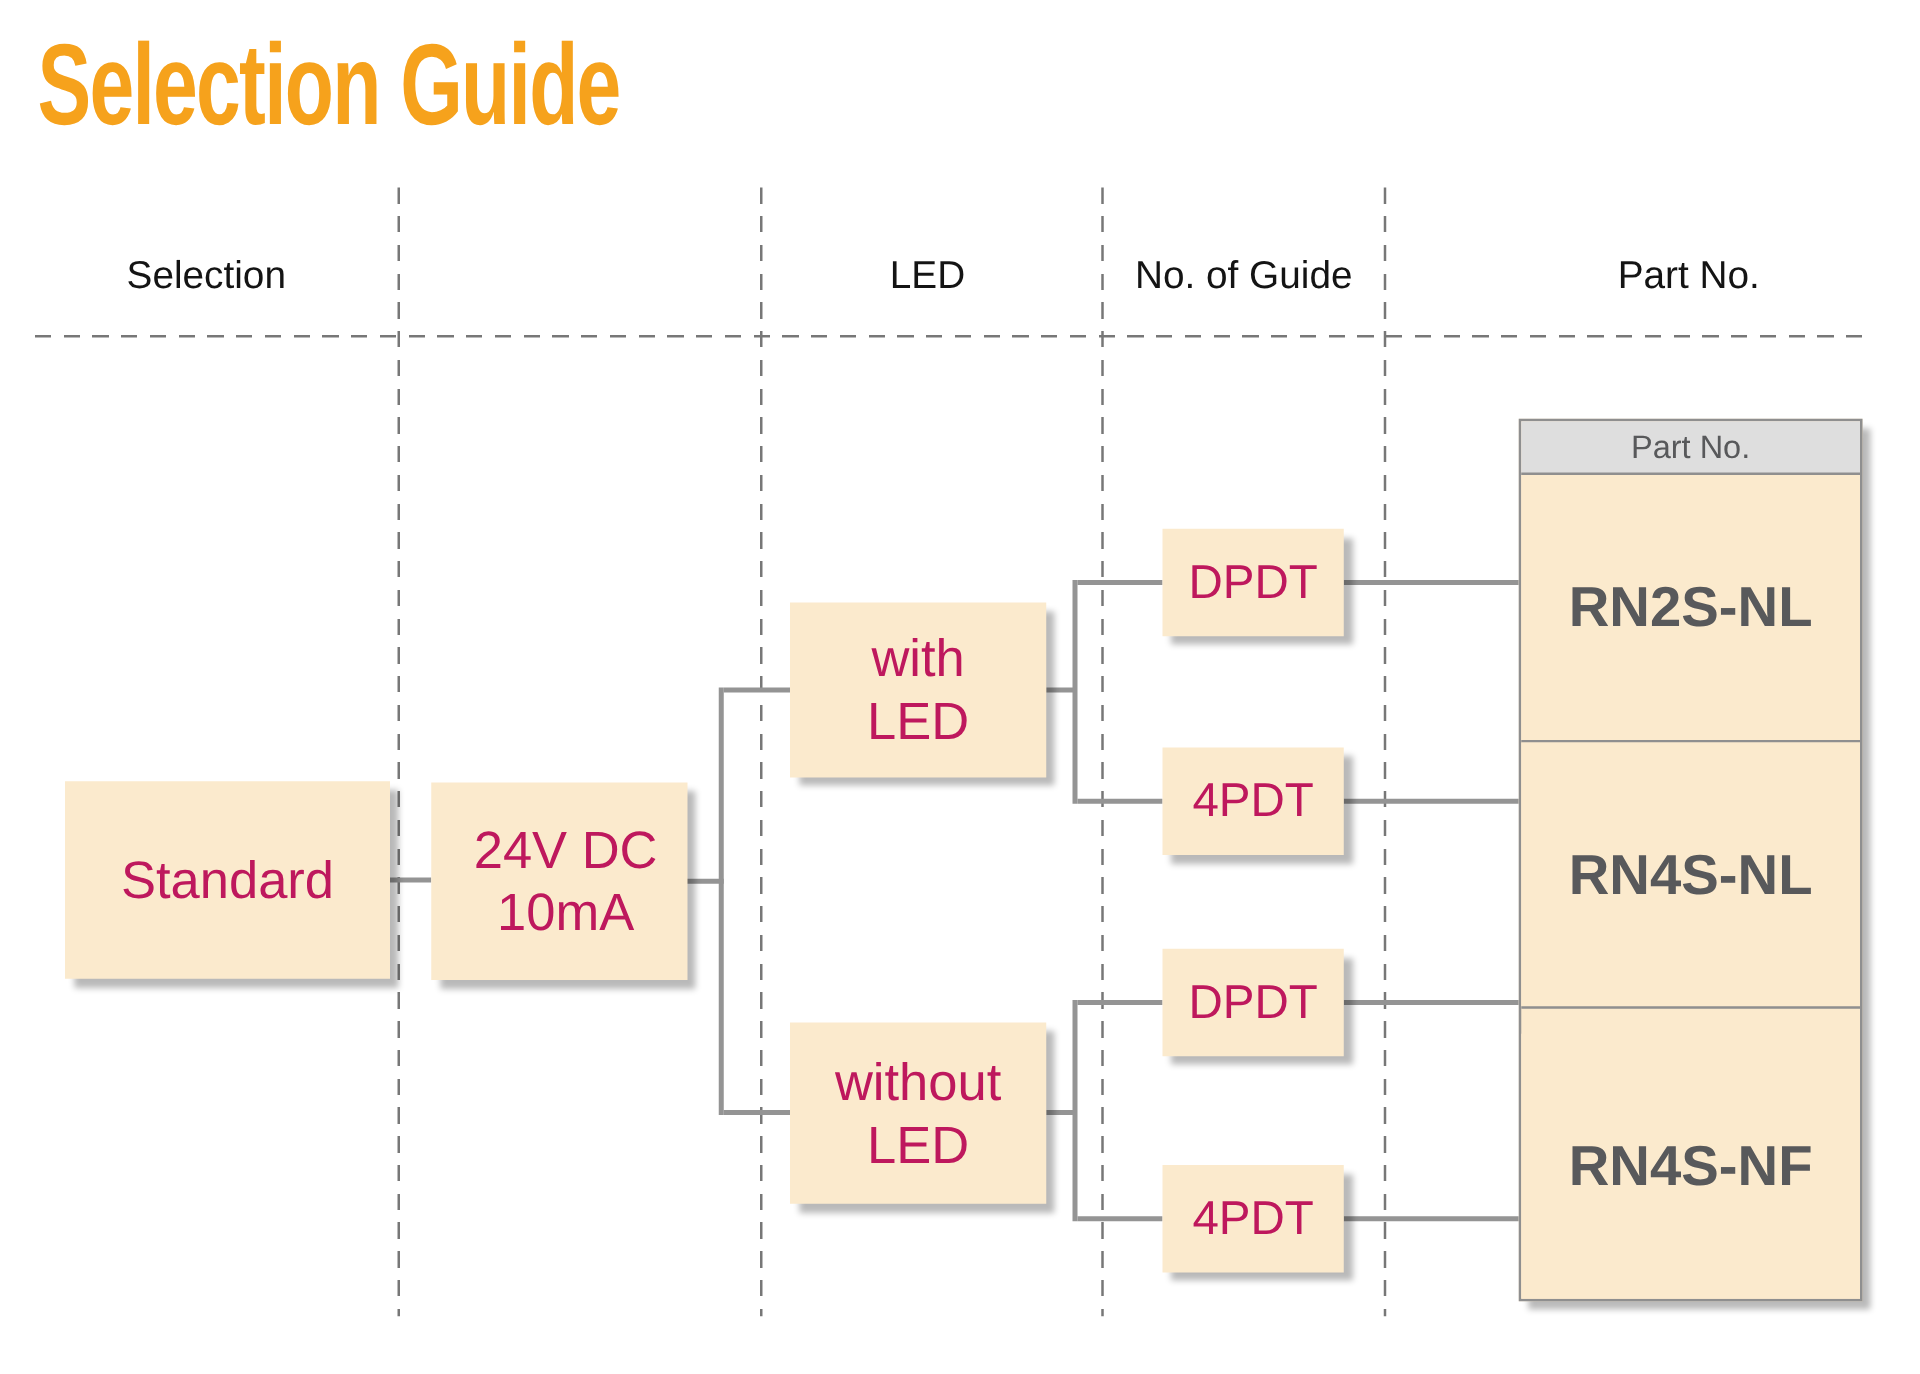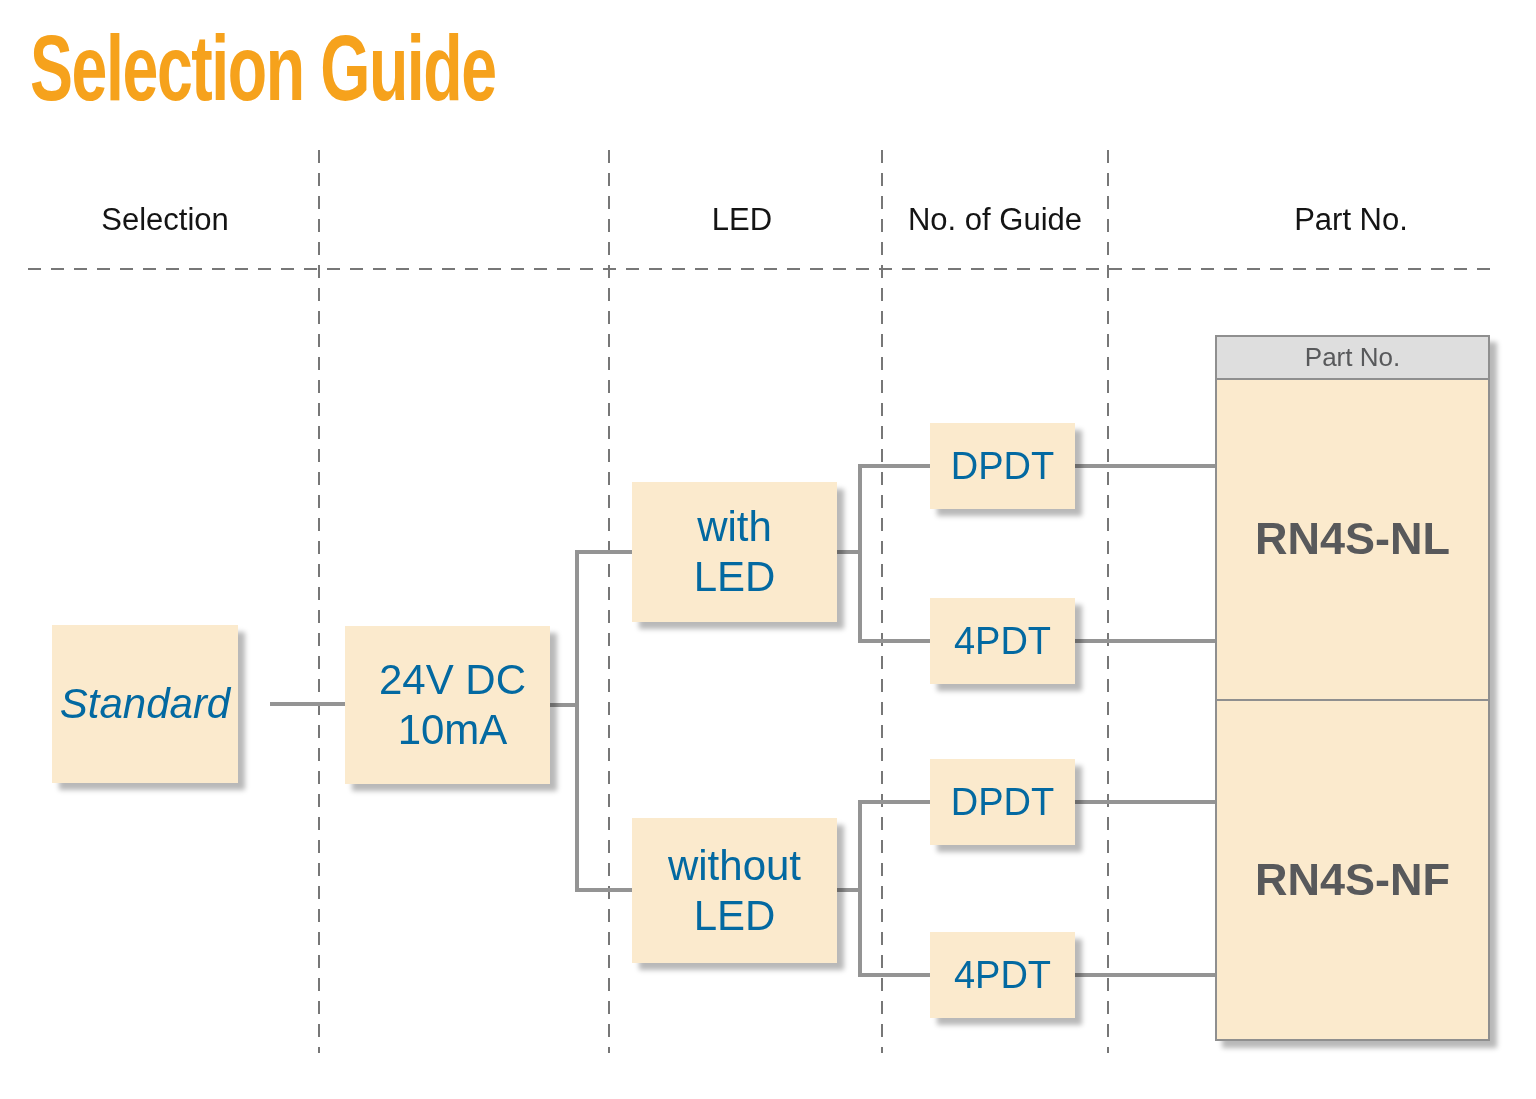--- a/index.html
+++ b/index.html
@@ -32,21 +32,21 @@
   .hdash{
     position:absolute;height:2px;
     background:repeating-linear-gradient(to right,#777 0 13px,transparent 13px 23px);
   }
   
   .box{
     position:absolute;
     background:#FBEACD;
     box-shadow:7px 7px 5px rgba(0,0,0,0.28);
     display:flex;align-items:center;justify-content:center;
-    text-align:center;color:#0369a1;
+    text-align:center;color:#be185d;
     white-space:pre-line;
   }
   .box.big{font-size:42px;line-height:50px;}
   .box.pole{font-size:38px;line-height:42px;}
   
   .hline{position:absolute;height:4px;background:#949494;}
   .vline{position:absolute;width:4px;background:#949494;}
   
   .part-table{
     position:absolute;left:1215px;top:335px;width:275px;height:706px;
@@ -102,32 +102,33 @@
   <div class="hline" style="left:1075px;top:464px;width:140px;"></div>
   <div class="hline" style="left:1075px;top:639px;width:140px;"></div>
 
   <div class="hline" style="left:837px;top:888px;width:23px;"></div>
   <div class="vline" style="left:858px;top:800px;height:177px;"></div>
   <div class="hline" style="left:862px;top:800px;width:68px;"></div>
   <div class="hline" style="left:862px;top:973px;width:68px;"></div>
   <div class="hline" style="left:1075px;top:800px;width:140px;"></div>
   <div class="hline" style="left:1075px;top:973px;width:140px;"></div>
 
-  <div class="box big" style="left:52px;top:625px;width:186px;height:158px;font-style:italic;">Standard</div>
+  <div class="box big" style="left:52px;top:625px;width:260px;height:158px;">Standard</div>
   <div class="box big" style="left:345px;top:626px;width:195px;height:158px;padding-left:10px;">24V DC
 10mA</div>
   <div class="box big" style="left:632px;top:482px;width:205px;height:140px;">with
 LED</div>
   <div class="box big" style="left:632px;top:818px;width:205px;height:145px;">without
 LED</div>
 
   <div class="box pole" style="left:930px;top:423px;width:145px;height:86px;">DPDT</div>
   <div class="box pole" style="left:930px;top:598px;width:145px;height:86px;">4PDT</div>
   <div class="box pole" style="left:930px;top:759px;width:145px;height:86px;">DPDT</div>
   <div class="box pole" style="left:930px;top:932px;width:145px;height:86px;">4PDT</div>
 
   <div class="part-table">
     <div class="pt-header">Part No.</div>
+    <div class="pt-row">RN2S-NL</div>
     <div class="pt-row">RN4S-NL</div>
     <div class="pt-row">RN4S-NF</div>
   </div>
 
 </div>
 
 </body></html>

